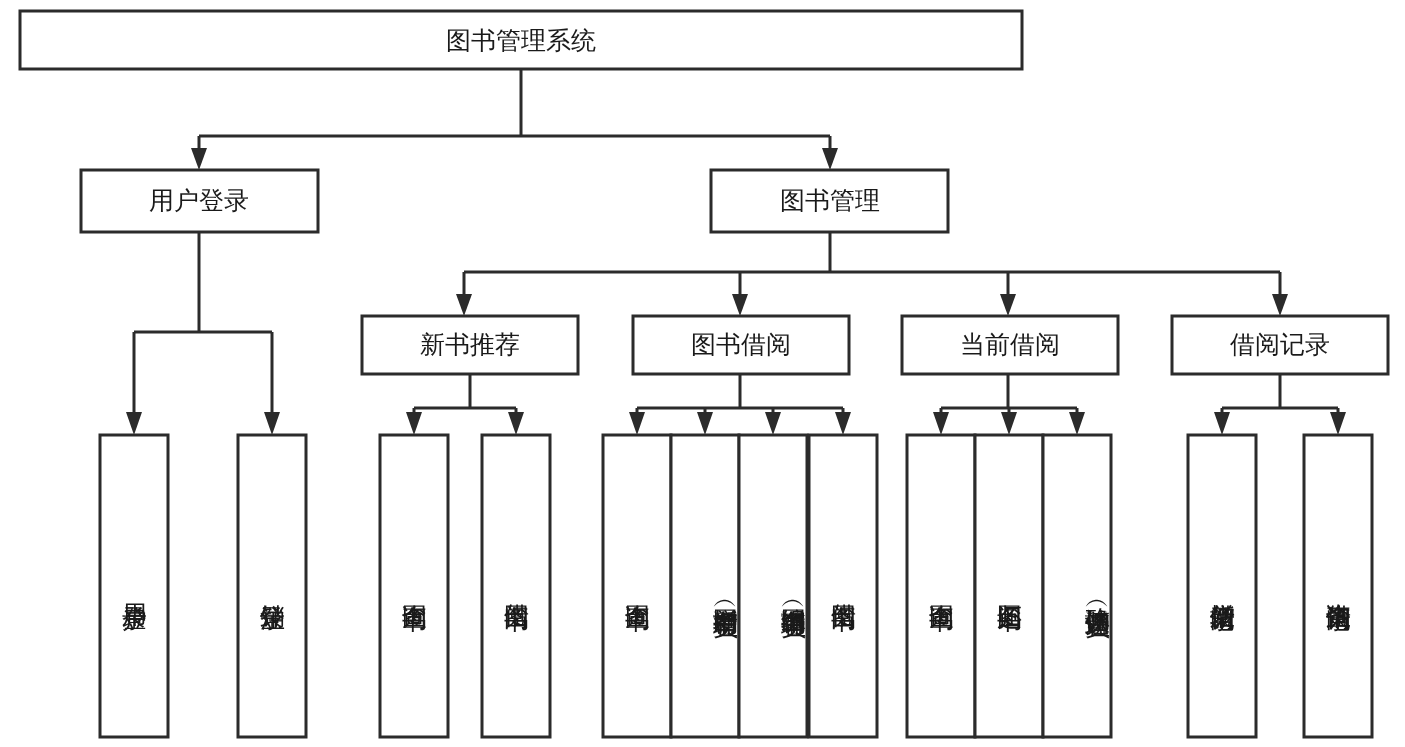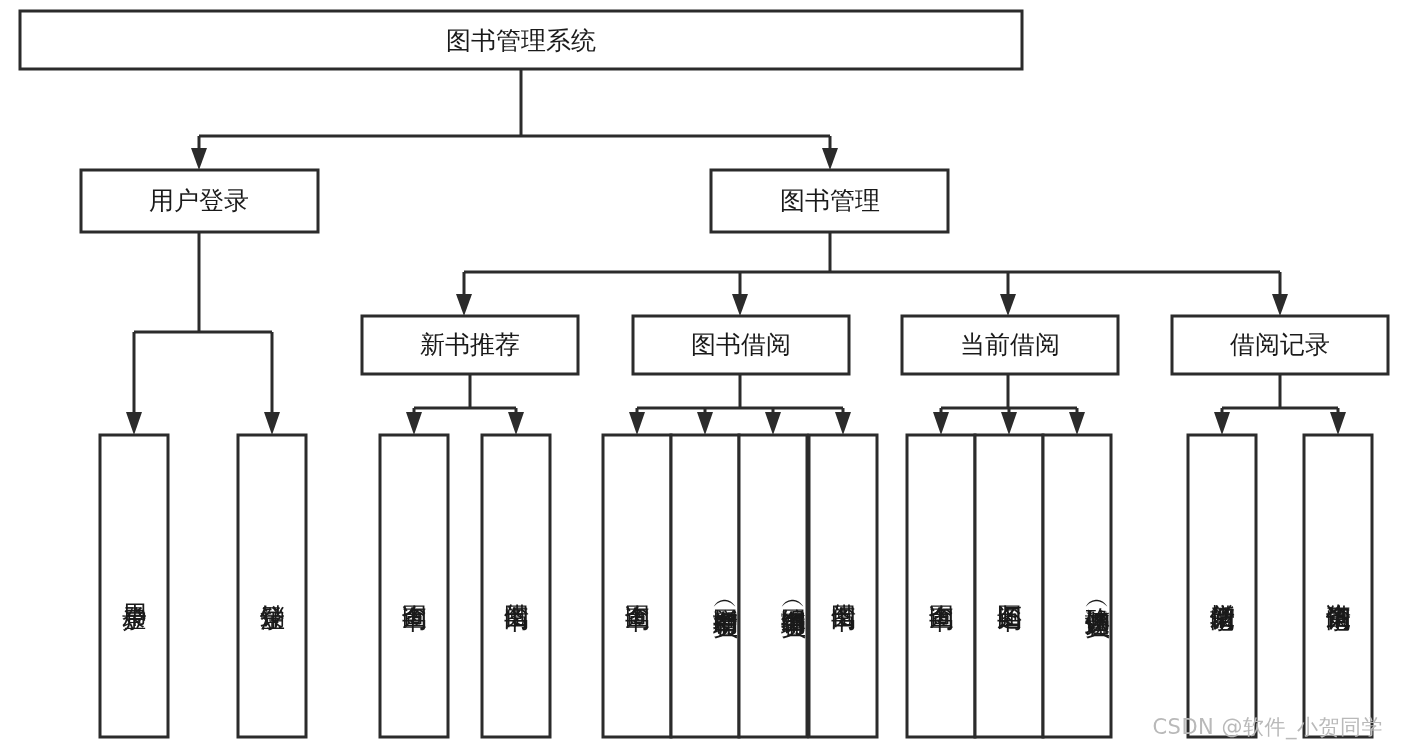--- a/index.html
+++ b/index.html
@@ -217,15 +217,14 @@
   <div class="node-label-v" style="left:739px; top:441px; width:68px; height:302px; display:flex; align-items:flex-start; justify-content:center;">编辑图书（管理员）</div>
   <div class="node-label-v" style="left:809px; top:435px; width:68px; height:302px; display:flex; align-items:center; justify-content:center;">借阅图书</div>
 
   <div class="node-label-v" style="left:907px; top:435px; width:68px; height:302px; display:flex; align-items:center; justify-content:center;">查询图书</div>
   <div class="node-label-v" style="left:975px; top:435px; width:68px; height:302px; display:flex; align-items:center; justify-content:center;">归还图书</div>
   <div class="node-label-v" style="left:1043px; top:441px; width:68px; height:302px; display:flex; align-items:flex-start; justify-content:center;">确认归还（管理员）</div>
 
   <div class="node-label-v" style="left:1188px; top:435px; width:68px; height:302px; display:flex; align-items:center; justify-content:center;">新增借阅记录</div>
   <div class="node-label-v" style="left:1304px; top:435px; width:68px; height:302px; display:flex; align-items:center; justify-content:center;">查询借阅记录</div>
 
-  <div class="watermark">CSDN @软件_小贺同学</div>
 
 </div>
 
 </body></html>

